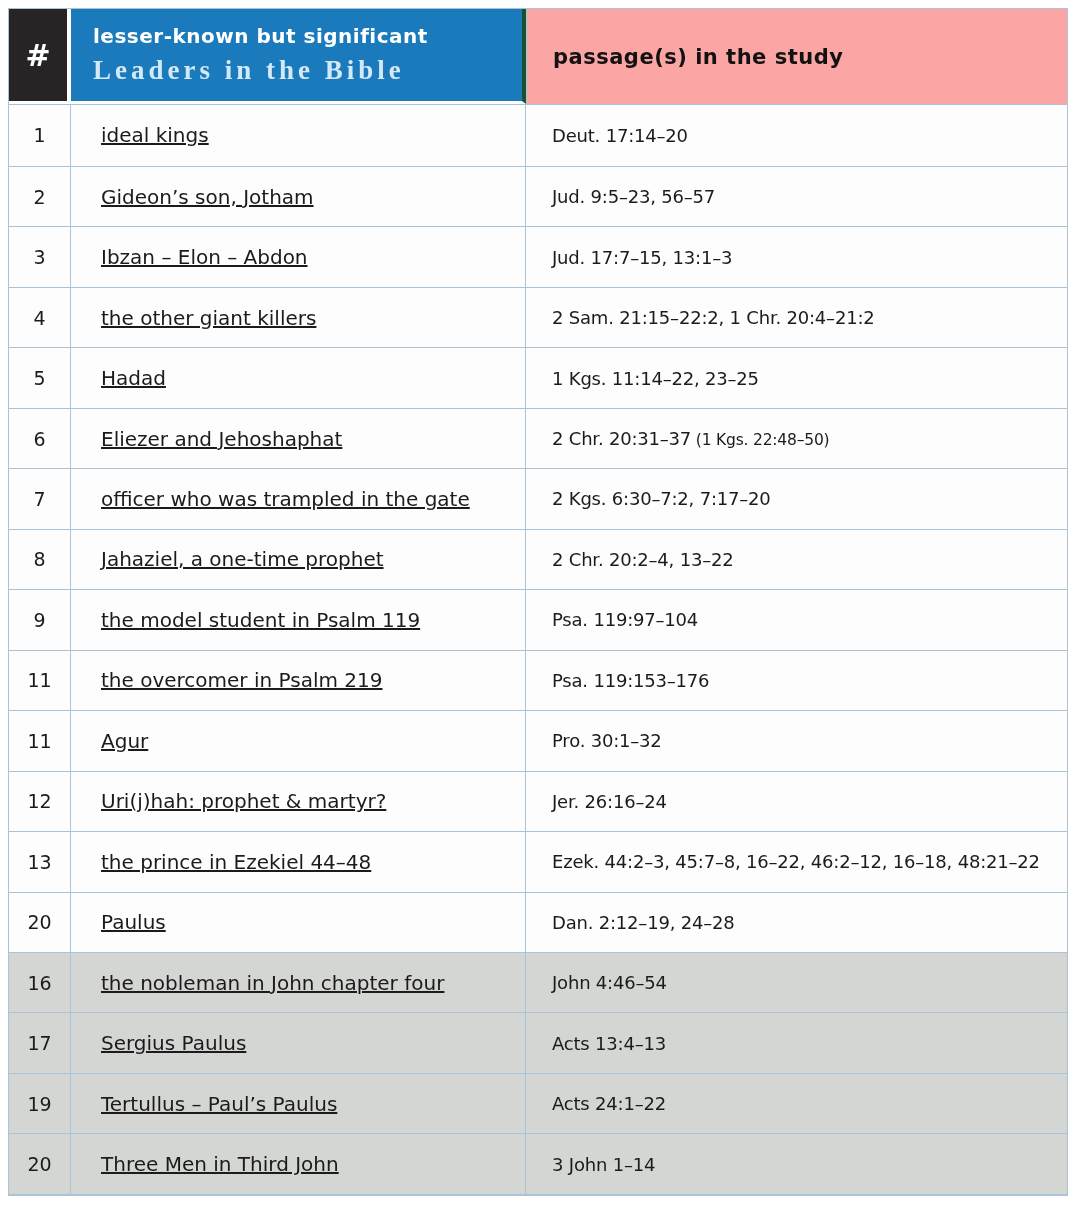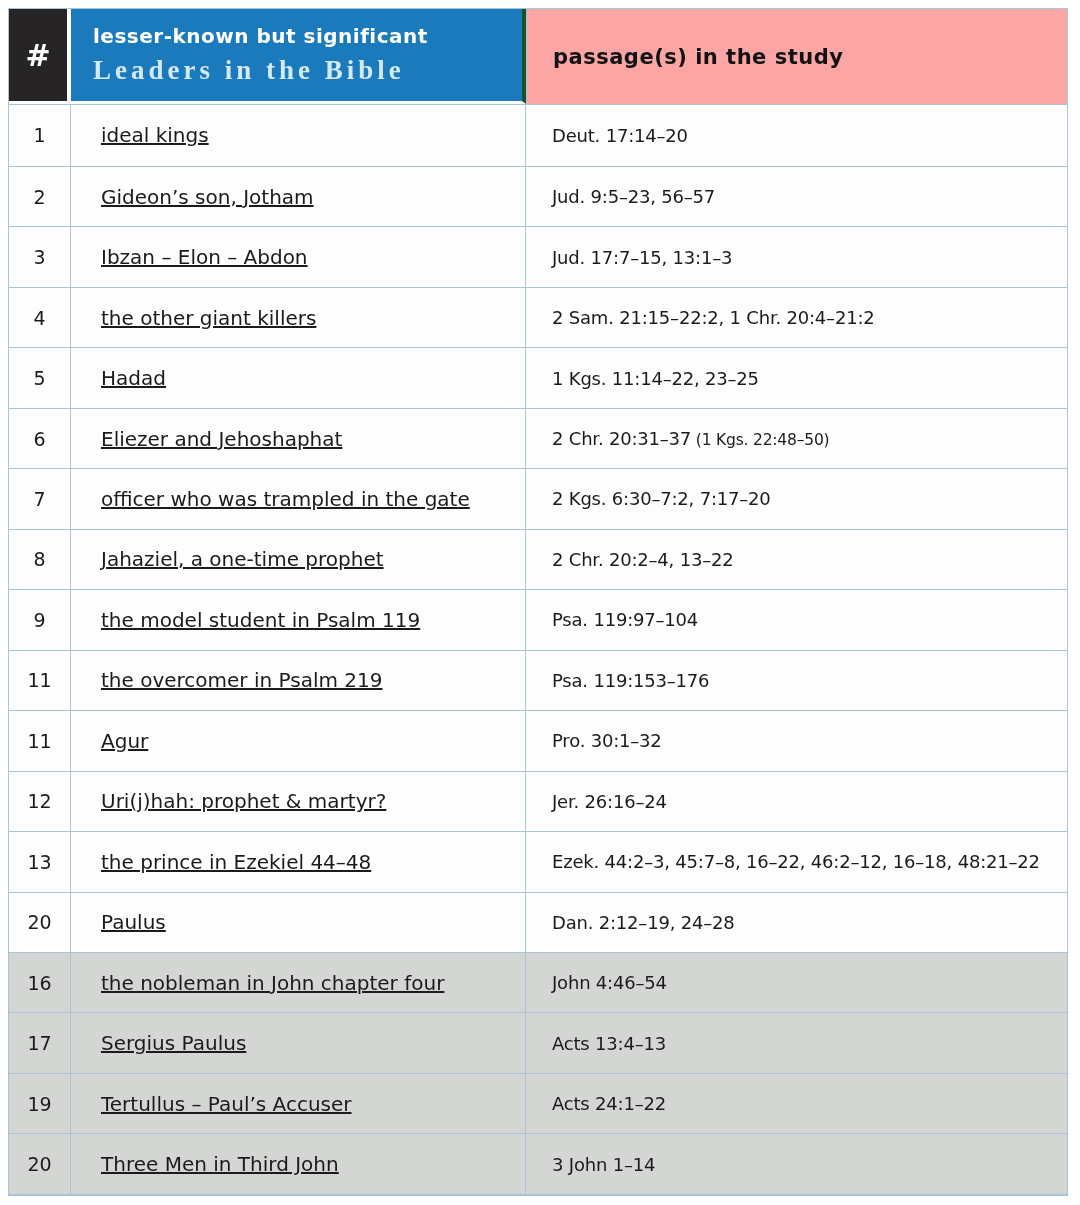--- a/index.html
+++ b/index.html
@@ -198,21 +198,21 @@
           <td class="leader">the nobleman in John chapter four</td>
           <td class="passage">John 4:46–54</td>
         </tr>
         <tr class="shaded">
           <td class="num">17</td>
           <td class="leader">Sergius Paulus</td>
           <td class="passage">Acts 13:4–13</td>
         </tr>
         <tr class="shaded">
           <td class="num">19</td>
-          <td class="leader">Tertullus – Paul’s Accuser</td>
+          <td class="leader">Tertullus – Paul’s Paulus</td>
           <td class="passage">Acts 24:1–22</td>
         </tr>
         <tr class="shaded">
           <td class="num">20</td>
           <td class="leader">Three Men in Third John</td>
           <td class="passage">3 John 1–14</td>
         </tr>
       </tbody>
   </table>
 </div>

